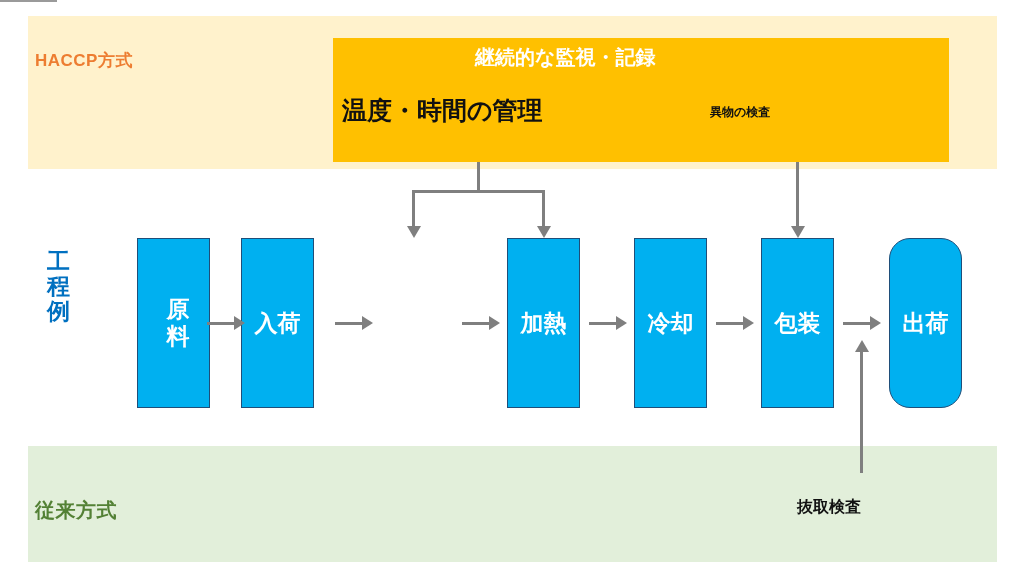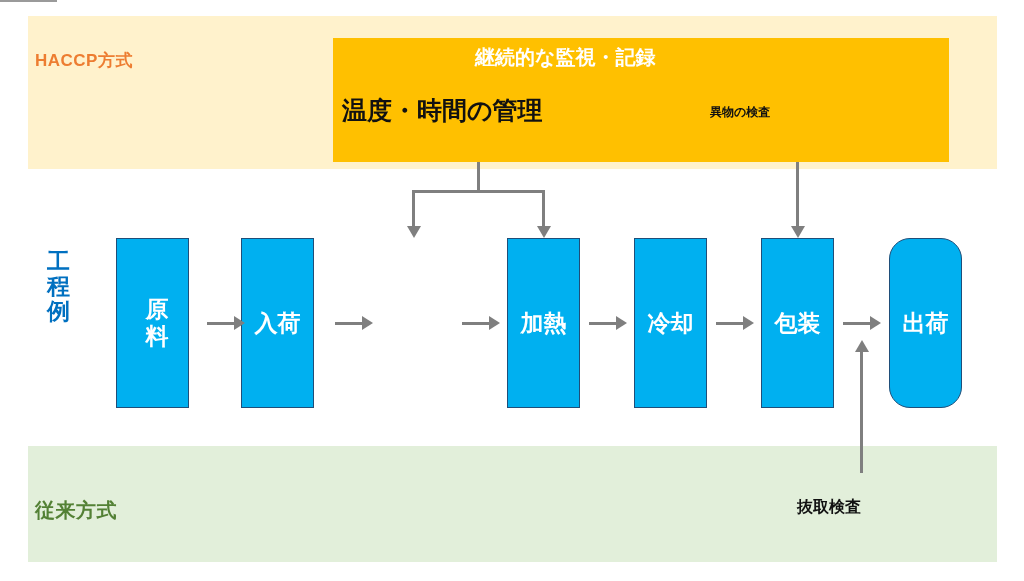--- a/index.html
+++ b/index.html
@@ -37,21 +37,21 @@
   .head-up{width:0; height:0; border-left:7px solid transparent; border-right:7px solid transparent; border-bottom:12px solid var(--arrow-gray);}
   
   .step{
     top:238px; width:73px; height:170px; background:var(--blue-fill);
     border:1px solid var(--blue-border); box-sizing:border-box;
     display:flex; align-items:center; justify-content:center;
     color:var(--white-text); font-size:23px;
   }
   .step .step-label{text-align:center; line-height:27px;}
   .step.stacked .step-label{width:24px; word-break:break-all;}
-  .s0{left:116px;padding-left:9px;} .s1{left:241px;} .s2{left:380px;} .s3{left:507px;}
+  .s0{left:137px;padding-left:9px;} .s1{left:241px;} .s2{left:380px;} .s3{left:507px;}
   .s4{left:634px;} .s5{left:761px;} .s6{left:889px;border-radius:21px;}
   
   .flow{top:316px; width:38px; height:14px;}
   .flow::before{content:""; position:absolute; left:0; top:5.5px; width:28px; height:3px; background:var(--arrow-gray);}
   .flow::after{content:""; position:absolute; left:27px; top:0; width:0; height:0;
     border-top:7px solid transparent; border-bottom:7px solid transparent; border-left:11px solid var(--arrow-gray);}
   .f0{left:207px;} .f1{left:335px;} .f2{left:462px;} .f3{left:589px;}
   .f4{left:716px;} .f5{left:843px;}
 </style>
 </head>

